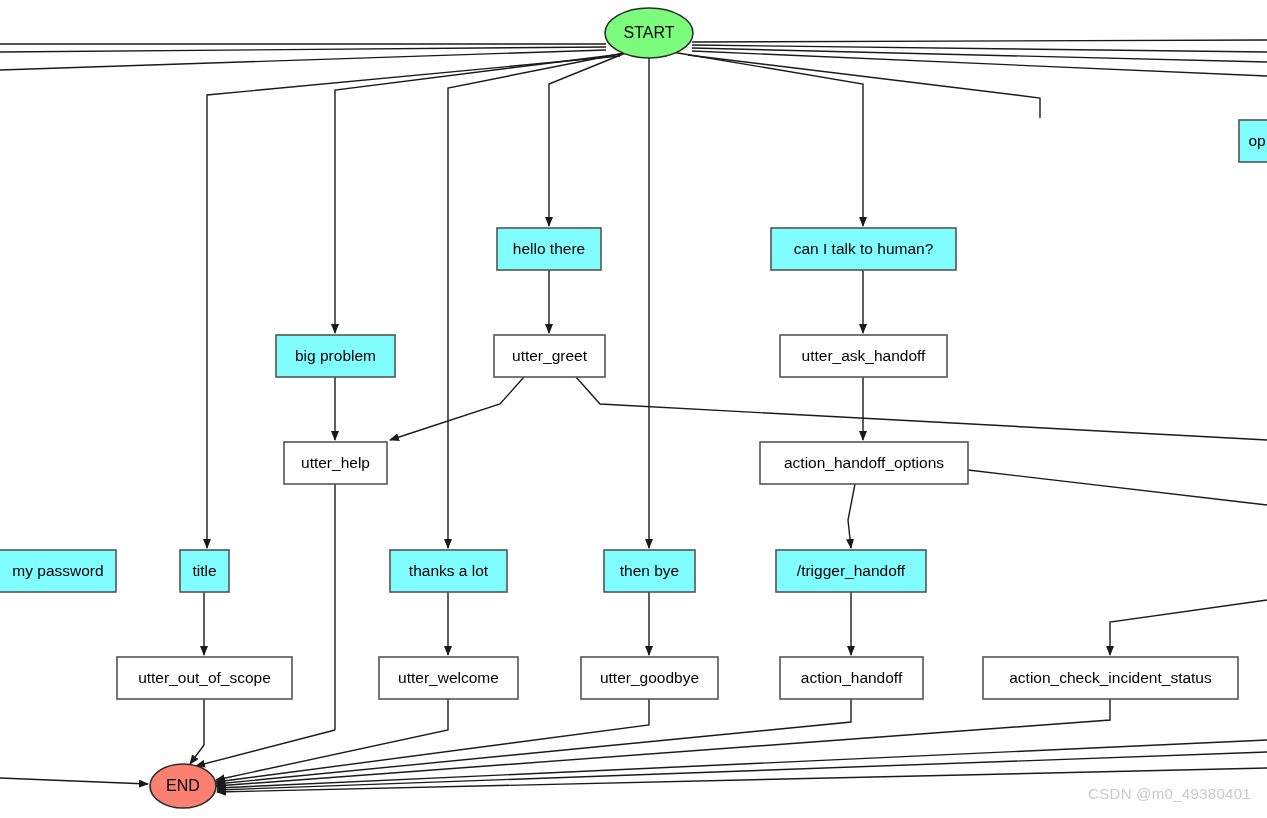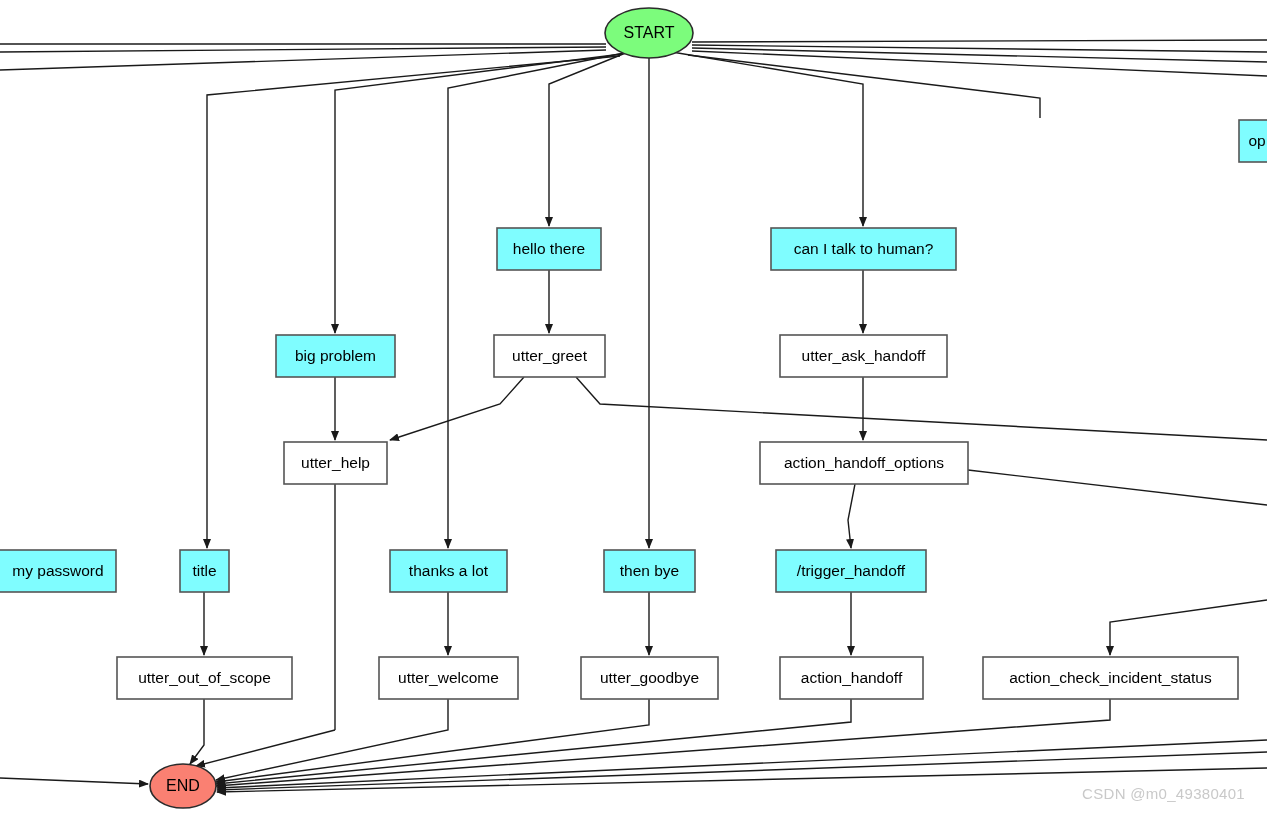--- a/index.html
+++ b/index.html
@@ -34,21 +34,21 @@
   }
   .terminal-label {
     font-family: "Liberation Sans", sans-serif;
     font-size: 16px;
     fill: #000000;
     text-anchor: middle;
     dominant-baseline: middle;
   }
   .watermark {
     position: absolute;
-    right: 22px;
+    right: 16px;
     bottom: 16px;
     font-family: "Liberation Sans", sans-serif;
     font-size: 15px;
     color: #c9c9c9;
     letter-spacing: 0.3px;
     white-space: nowrap;
     user-select: none;
   }
 </style>
 </head>

